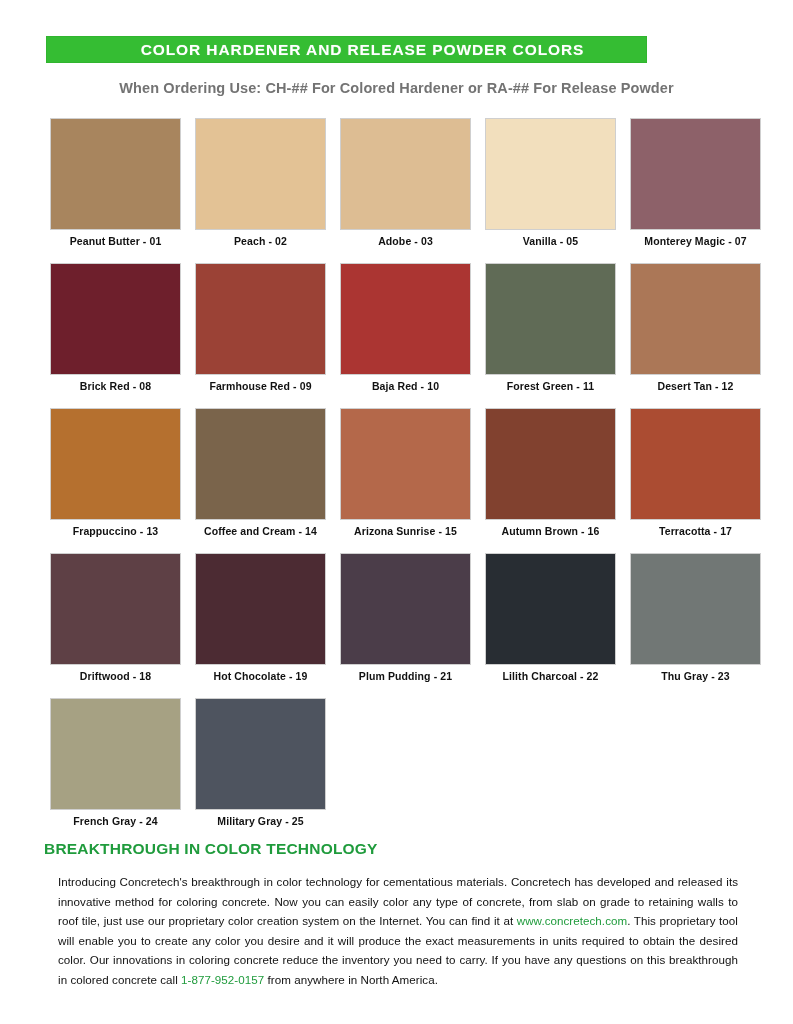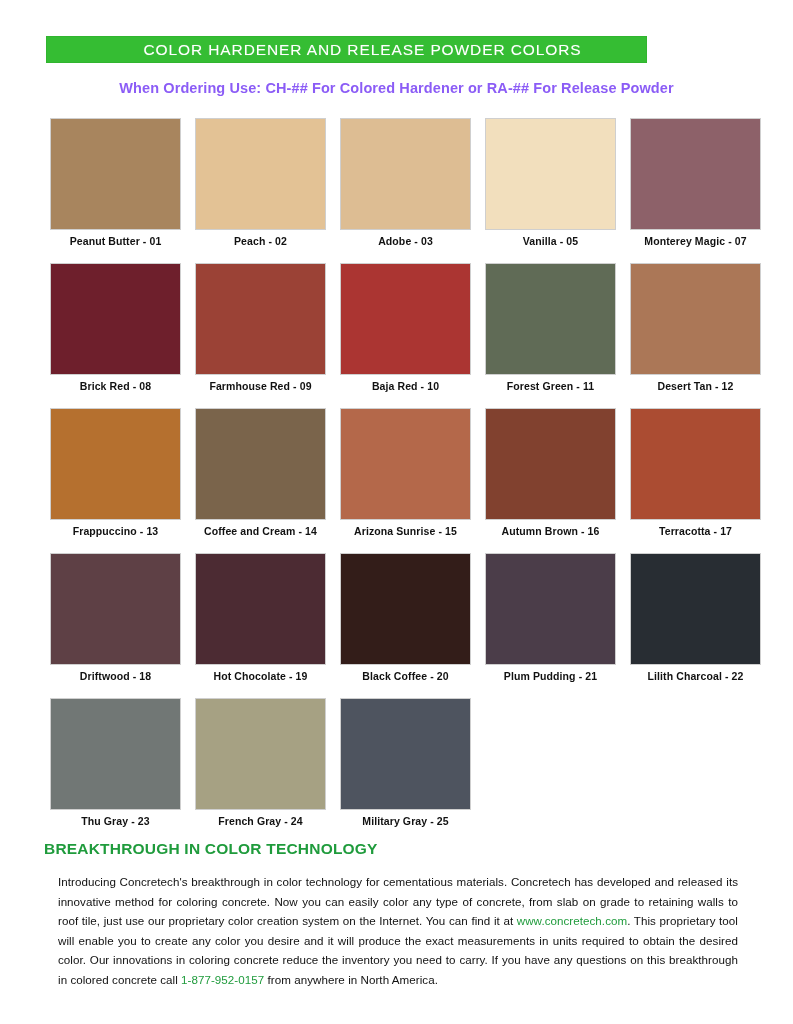--- a/index.html
+++ b/index.html
@@ -33,36 +33,36 @@
     height: 27px;
     background: #35bd33;
     display: flex;
     align-items: center;
     justify-content: center;
     box-shadow: 0 0 0 0.5px #2fae2d inset;
   }
   .header-bar .title {
     color: #ffffff;
     font-size: 15.5px;
-    font-weight: normal;
+    font-weight: bold;
     letter-spacing: 0.9px;
     white-space: nowrap;
     text-shadow: 0 0 1px rgba(255,255,255,0.35);
     margin-left: 32px;
   }
 
   .subtitle {
     position: absolute;
     left: 0;
     top: 80px;
     width: 793px;
     text-align: center;
     font-size: 14.5px;
     font-weight: bold;
-    color: #8b5cf6;
+    color: #737373;
     letter-spacing: 0.1px;
   }
 
   
   .grid {
     position: absolute;
     left: 43px;
     top: 118px;
     width: 712px;
     display: grid;
@@ -201,24 +201,20 @@
       </div>
       <div class="cell">
         <div class="swatch" style="background: rgb(94, 64, 69);"></div>
         <div class="swatch-label">Driftwood - 18</div>
       </div>
       <div class="cell">
         <div class="swatch" style="background: rgb(76, 43, 51);"></div>
         <div class="swatch-label">Hot Chocolate - 19</div>
       </div>
       <div class="cell">
-        <div class="swatch" style="background: rgb(51, 29, 25);"></div>
-        <div class="swatch-label">Black Coffee - 20</div>
-      </div>
-      <div class="cell">
         <div class="swatch" style="background: rgb(75, 61, 73);"></div>
         <div class="swatch-label">Plum Pudding - 21</div>
       </div>
       <div class="cell">
         <div class="swatch" style="background: rgb(40, 45, 51);"></div>
         <div class="swatch-label">Lilith Charcoal - 22</div>
       </div>
       <div class="cell">
         <div class="swatch" style="background: rgb(113, 119, 117);"></div>
         <div class="swatch-label">Thu Gray - 23</div>

